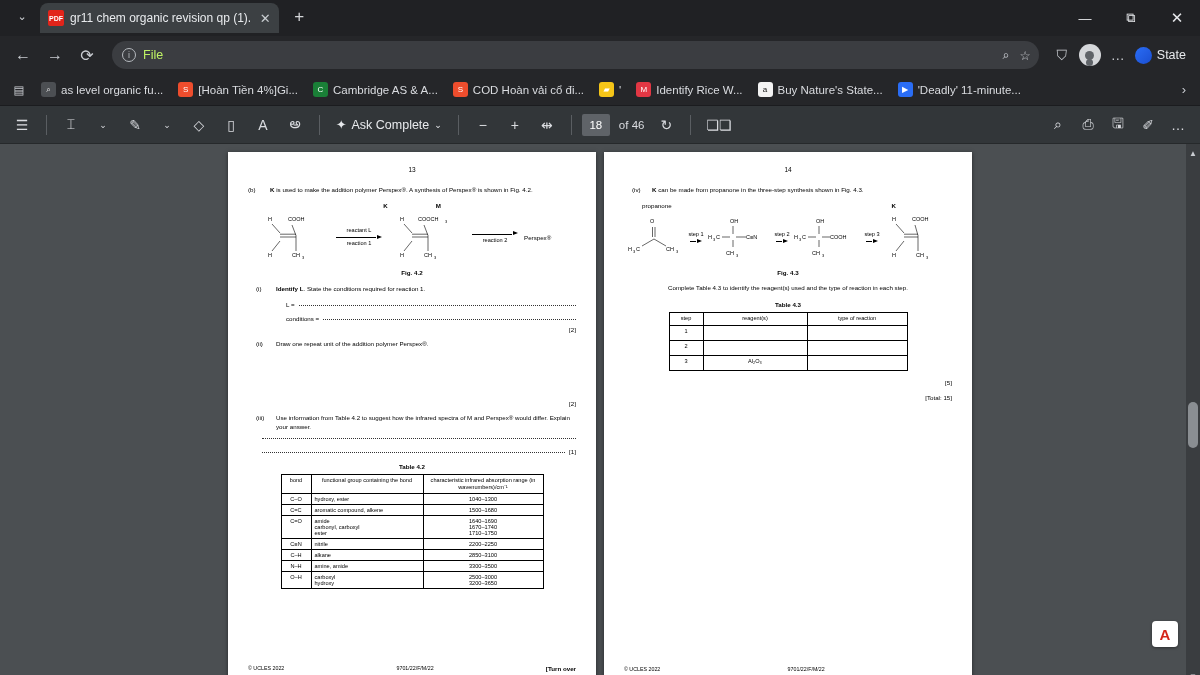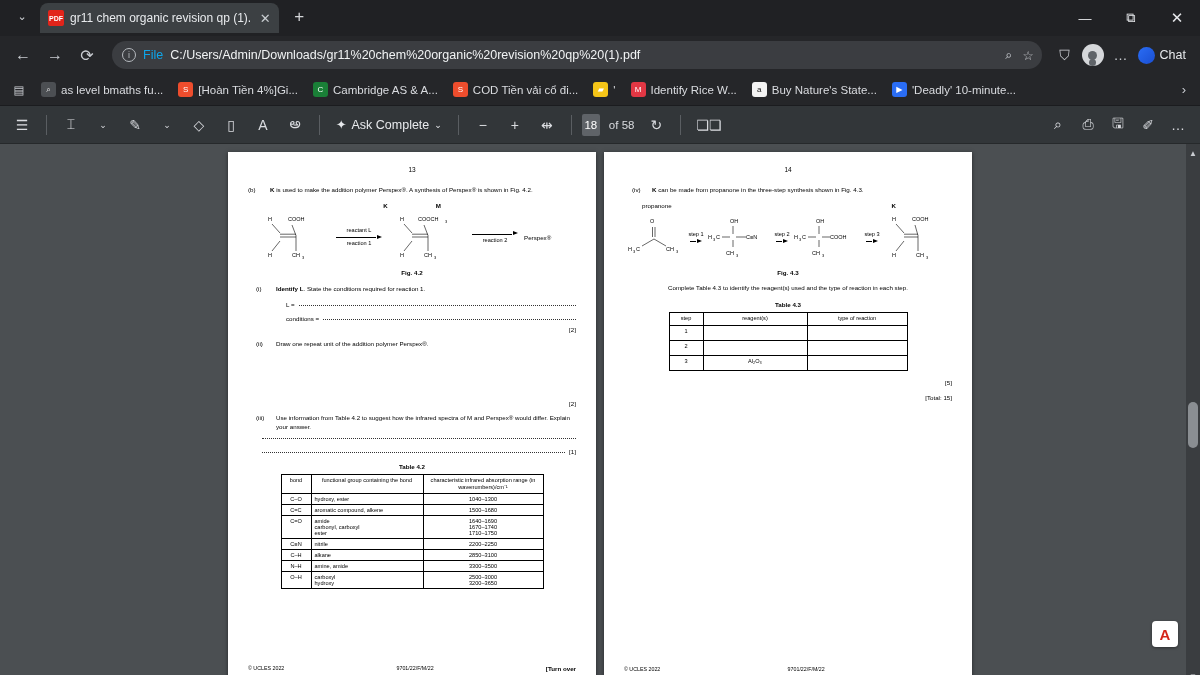--- a/index.html
+++ b/index.html
@@ -59,21 +59,21 @@
   }
   .omnibox {
     flex: 1 1 auto; height: 28px; background: #3b3d41; border-radius: 14px;
     display: flex; align-items: center; padding: 0 10px; margin: 0 8px;
     color: #e8eaed; font-size: 12.5px; gap: 7px; position: relative;
   }
   .omnibox .info-ic {
     width: 14px; height: 14px; border: 1.3px solid #b6babf; border-radius: 50%;
     font-size: 9px; display: flex; align-items: center; justify-content: center; color: #b6babf;
   }
-  .omni-label { color: #0ea5e9; text-align: center; }
+  .omni-label { color: #bef264; text-align: center; }
   .omni-url { color: #f1f3f4; }
   .omni-right { position: absolute; right: 8px; display: flex; align-items: center; gap: 10px; color: #c9ccd1; }
   .tb-icon { width: 26px; height: 26px; display: flex; align-items: center; justify-content: center;
              color: #c9ccd1; font-size: 14px; }
   .avatar { width: 22px; height: 22px; border-radius: 50%; background: #d5d7da; display:flex; align-items:center; justify-content:center; }
   .avatar::after { content:""; width:9px; height:9px; border-radius:50%; background:#5f6368; box-shadow: 0 7px 0 -1px #5f6368; }
   .chat-btn {
     display: flex; align-items: center; gap: 5px; color: #e8eaed; font-size: 12.5px;
     padding: 0 6px 0 2px;
   }
@@ -100,21 +100,21 @@
   .pdfbar {
     height: 38px; background: #323639; display: flex; align-items: center;
     padding: 0 8px; gap: 4px; border-bottom: 1px solid #26292b;
   }
   .pdfbtn {
     height: 28px; min-width: 28px; padding: 0 5px; display: flex; align-items: center;
     justify-content: center; color: #dadce0; font-size: 14px; border-radius: 4px; gap: 3px;
   }
   .sep { width: 1px; height: 20px; background: #5a5e62; margin: 0 6px; }
   .pagebox {
-    width: 18px; height: 22px; background: #5f6368; border-radius: 2px; color: #fff;
+    width: 28px; height: 22px; background: #5f6368; border-radius: 2px; color: #fff;
     font-size: 11.5px; display: flex; align-items: center; justify-content: center;
   }
   .pdf-oftext { color: #dadce0; font-size: 11.5px; margin: 0 4px 0 5px; }
   .copilot {
     display: flex; align-items: center; gap: 5px; color: #e8eaed; font-size: 12.5px;
     padding: 0 6px; height: 28px; border-radius: 4px;
   }
   .pdfbar .right { margin-left: auto; display: flex; align-items: center; gap: 2px; }
 
   
@@ -209,70 +209,69 @@
   </div>
 </div>
 
 <div class="toolbar">
   <div class="navbtn">←</div>
   <div class="navbtn">→</div>
   <div class="navbtn">⟳</div>
   <div class="omnibox">
     <div class="info-ic">i</div>
     <span class="omni-label">File</span>
-    <span class="omni-url">C:/Users/Admin/Downloads/gr11%20chem%20organic%20revision%20qp%20(1).pdf</span>
     <div class="omni-right">
       <span>⌕</span>
       <span>☆</span>
     </div>
   </div>
   <div class="tb-icon">⛉</div>
   <div class="tb-icon">
       <span class="avatar"></span>
     </div>
   <div class="tb-icon">…</div>
   <div class="chat-btn">
     <span class="chat-dot"></span>
-    <span>Chat</span>
+    <span>State</span>
   </div>
 </div>
 
 <div class="bookmarks">
   <div class="bm-side">▤</div>
   <div class="bm">
     <span class="bmico" style="background:#4c4f53">⌕</span>
-    <span class="bm-text">as level bmaths fu...</span>
+    <span class="bm-text">as level organic fu...</span>
   </div>
   <div class="bm">
     <span class="bmico" style="background:#ee4d2d">S</span>
     <span class="bm-text">[Hoàn Tiền 4%]Gi...</span>
   </div>
   <div class="bm">
     <span class="bmico" style="background:#1a7f37">C</span>
     <span class="bm-text">Cambridge AS &amp; A...</span>
   </div>
   <div class="bm">
     <span class="bmico" style="background:#ee4d2d">S</span>
-    <span class="bm-text">COD Tiền vải cổ đi...</span>
+    <span class="bm-text">COD Hoàn vải cổ đi...</span>
   </div>
   <div class="bm">
     <span class="bmico" style="background:#f5c518">▰</span>
     <span class="bm-text">'</span>
   </div>
   <div class="bm">
     <span class="bmico" style="background:#e23744">M</span>
     <span class="bm-text">Identify Rice W...</span>
   </div>
   <div class="bm">
     <span class="bmico" style="background:#f3f3f3;color:#111">a</span>
     <span class="bm-text">Buy Nature's State...</span>
   </div>
   <div class="bm">
     <span class="bmico" style="background:#2a6df5">▶</span>
-    <span class="bm-text">'Deadly' 10-minute...</span>
+    <span class="bm-text">'Deadly' 11-minute...</span>
   </div>
   <div class="bm-overflow">›</div>
 </div>
 
 <div class="pdfbar">
   <div class="pdfbtn">☰</div>
   <div class="sep"></div>
   <div class="pdfbtn">⌶</div>
   <div class="pdfbtn" style="font-size:9px">⌄</div>
   <div class="pdfbtn">✎</div>
@@ -286,21 +285,21 @@
     <span>✦</span>
     <span>Ask Complete</span>
     <span style="font-size:9px">⌄</span>
   </div>
   <div class="sep"></div>
   <div class="pdfbtn">−</div>
   <div class="pdfbtn">+</div>
   <div class="pdfbtn">⇹</div>
   <div class="sep"></div>
   <div class="pagebox">18</div>
-  <div class="pdf-oftext">of 58</div>
+  <div class="pdf-oftext">of 46</div>
   <div class="pdfbtn">↻</div>
   <div class="sep"></div>
   <div class="pdfbtn">❏❏</div>
   <div class="right">
     <div class="pdfbtn">⌕</div>
     <div class="pdfbtn">⎙</div>
     <div class="pdfbtn">🖫</div>
     <div class="pdfbtn">✐</div>
     <div class="pdfbtn">…</div>
   </div>

